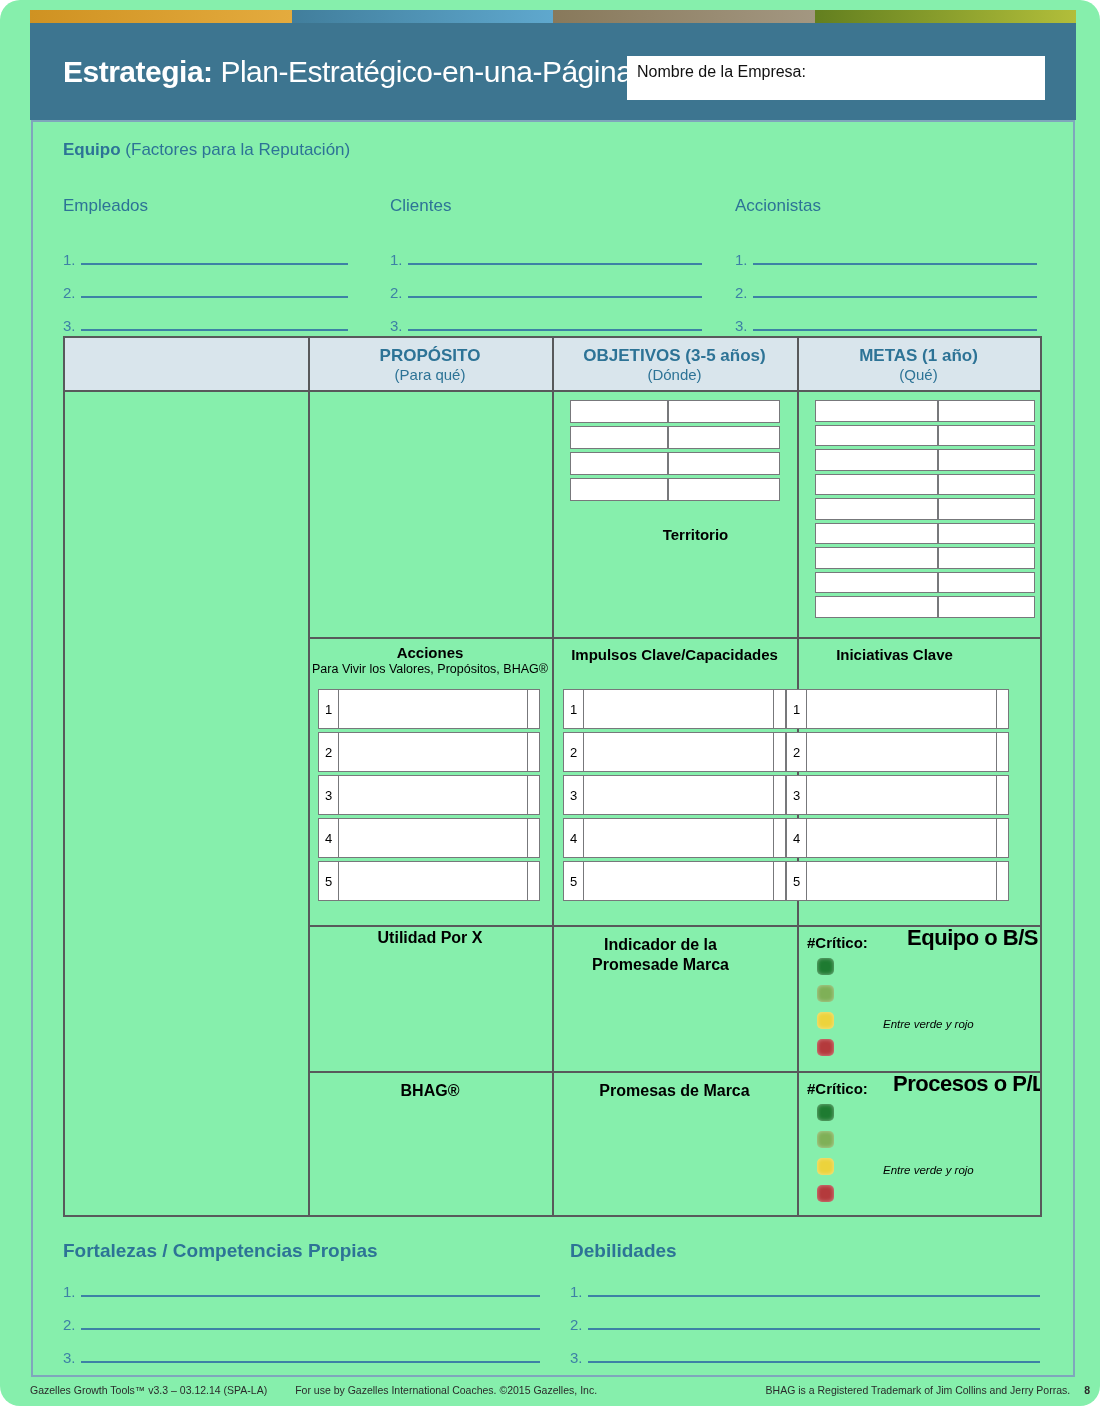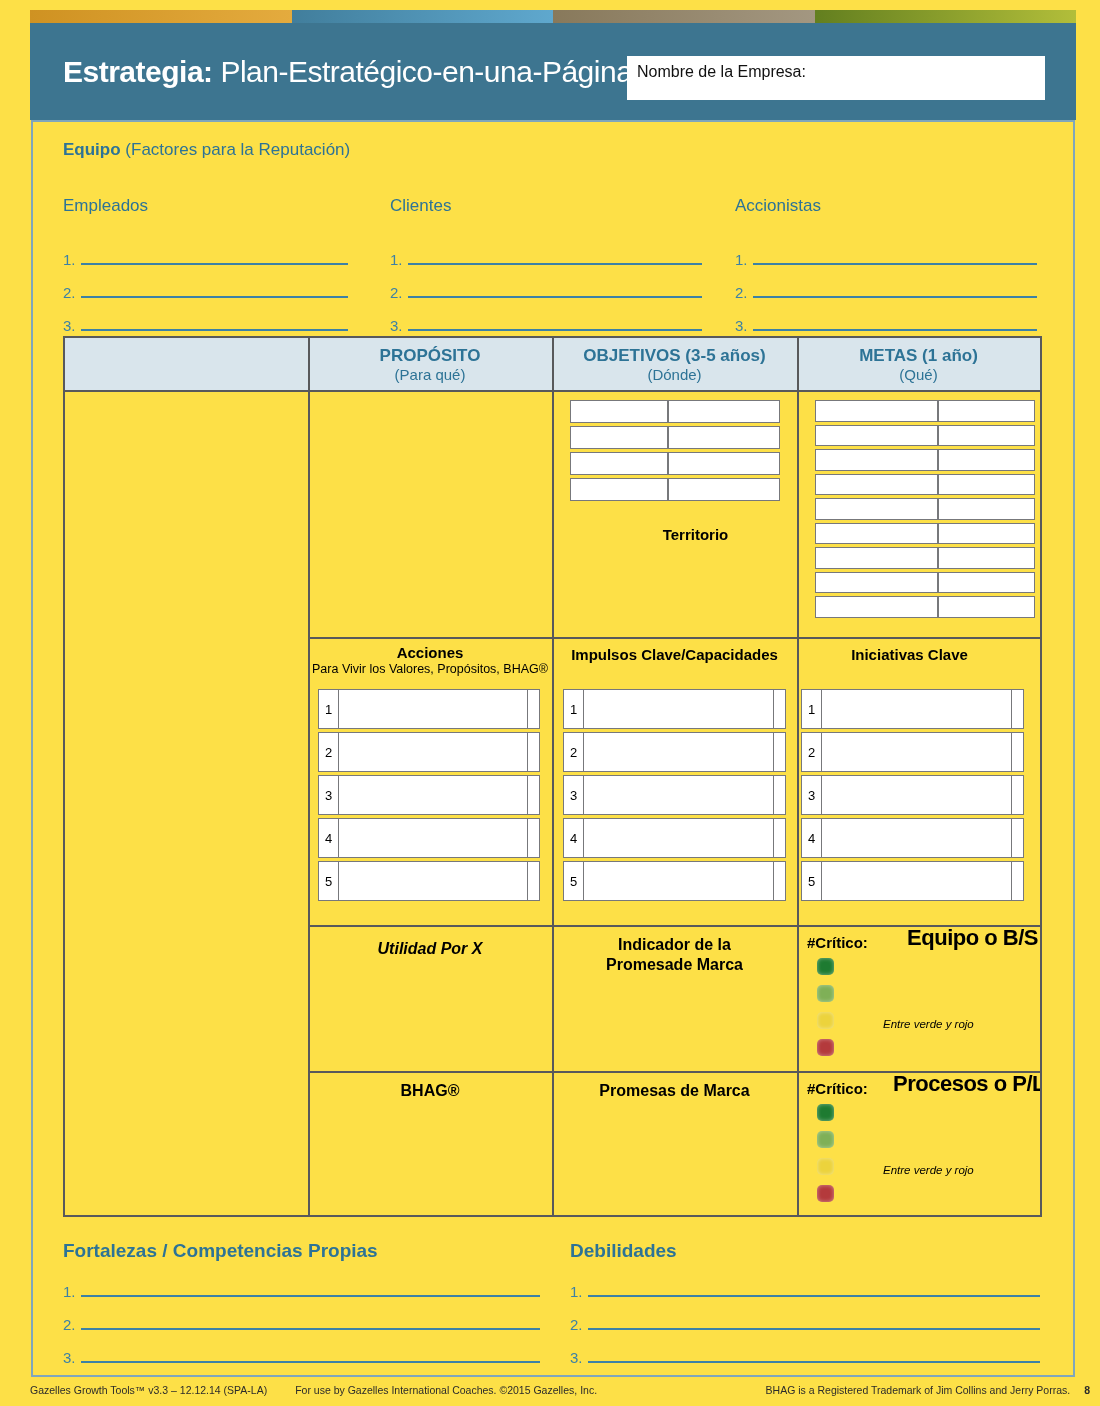--- a/index.html
+++ b/index.html
@@ -1,17 +1,17 @@
 <!DOCTYPE html>
 <html><head>
 <meta charset="utf-8">
 <style>
   * { margin:0; padding:0; box-sizing:border-box; }
   body { background:#ffffff; font-family:"Liberation Sans","DejaVu Sans",sans-serif; }
-  .page { position:relative; width:1100px; height:1406px; background:#fde047; overflow:hidden; }
+  .page { position:relative; width:1100px; height:1406px; background:#86efac; overflow:hidden;border-radius:20px; }
   .abs { position:absolute; }
 
   
   .strip { left:30px; top:10px; width:1046px; height:13px; display:flex; }
   .seg { flex:1; height:100%; }
   .seg-orange { background:linear-gradient(90deg,#cf9222,#e4ab3e); }
   .seg-blue   { background:linear-gradient(90deg,#417e9c,#5fa8ce); }
   .seg-tan    { background:linear-gradient(90deg,#88795b,#a39781); }
   .seg-green  { background:linear-gradient(90deg,#637f1f,#b2be3a); }
 
@@ -293,21 +293,21 @@
             <div class="nt-tail"></div>
           </div>
           <div class="nt-row" style="height: 40px;">
             <div class="nt-num">5</div>
             <div class="nt-body"></div>
             <div class="nt-tail"></div>
           </div>
         </div>
     </div>
 
-    <div class="cell" style="left:723px; top:299px; width:243px; height:364px;">
+    <div class="cell" style="left:708px; top:299px; width:243px; height:364px;">
       <div class="cell-title" style="margin-top:9px;">Iniciativas Clave</div>
       <div class="abs" style="left:13px; top:52px; width:223px;">
           <div class="nt-row" style="height: 40px;">
             <div class="nt-num">1</div>
             <div class="nt-body"></div>
             <div class="nt-tail"></div>
           </div>
           <div class="nt-row" style="height: 40px;">
             <div class="nt-num">2</div>
             <div class="nt-body"></div>
@@ -325,24 +325,24 @@
           </div>
           <div class="nt-row" style="height: 40px;">
             <div class="nt-num">5</div>
             <div class="nt-body"></div>
             <div class="nt-tail"></div>
           </div>
         </div>
     </div>
 
     <div class="cell" style="left:243px; top:587px; width:244px; height:146px;">
-      <div class="big-title" style="margin-top:14px;font-style:italic;">Utilidad Por X</div>
-    </div>
-
-    <div class="cell" style="left:487px; top:587px; width:245px; height:144px;">
+      <div class="big-title" style="margin-top:3px;">Utilidad Por X</div>
+    </div>
+
+    <div class="cell" style="left:473px; top:587px; width:245px; height:144px;">
       <div class="big-title" style="margin-top:10px;">
         <div>Indicador de la</div>
         <div>Promesade Marca</div>
       </div>
     </div>
 
     <div class="cell" style="left:732px; top:587px; width:243px; height:146px;">
       <div class="crit-label">#Crítico:</div>
       <div class="crit-cat" style="right:2px;">Equipo o B/S</div>
       <div class="chips">
@@ -400,19 +400,19 @@
         <span class="line-num">2.</span>
         <div class="line-rule"></div>
       </div>
       <div class="line-row">
         <span class="line-num">3.</span>
         <div class="line-rule"></div>
       </div>
     </div>
 
   <div class="footer-left abs">
-    <span>Gazelles Growth Tools™ v3.3 – 12.12.14 (SPA-LA)</span><span class="gap"></span><span>For use by Gazelles International Coaches. ©2015 Gazelles, Inc.</span>
+    <span>Gazelles Growth Tools™ v3.3 – 03.12.14 (SPA-LA)</span><span class="gap"></span><span>For use by Gazelles International Coaches. ©2015 Gazelles, Inc.</span>
   </div>
   <div class="footer-right abs">
     <span>BHAG is a Registered Trademark of Jim Collins and Jerry Porras.</span><span class="pagenum">8</span>
   </div>
 
 </div>
 
 </body></html>

